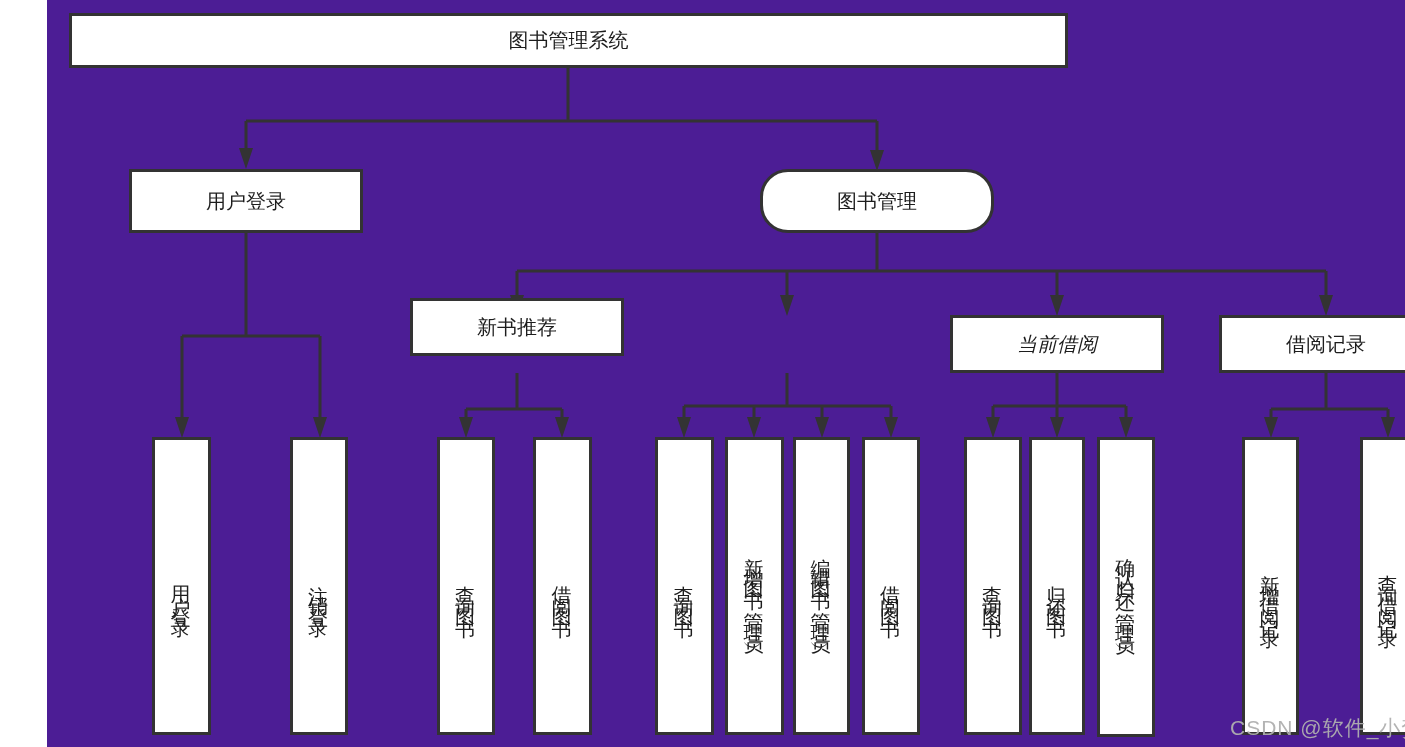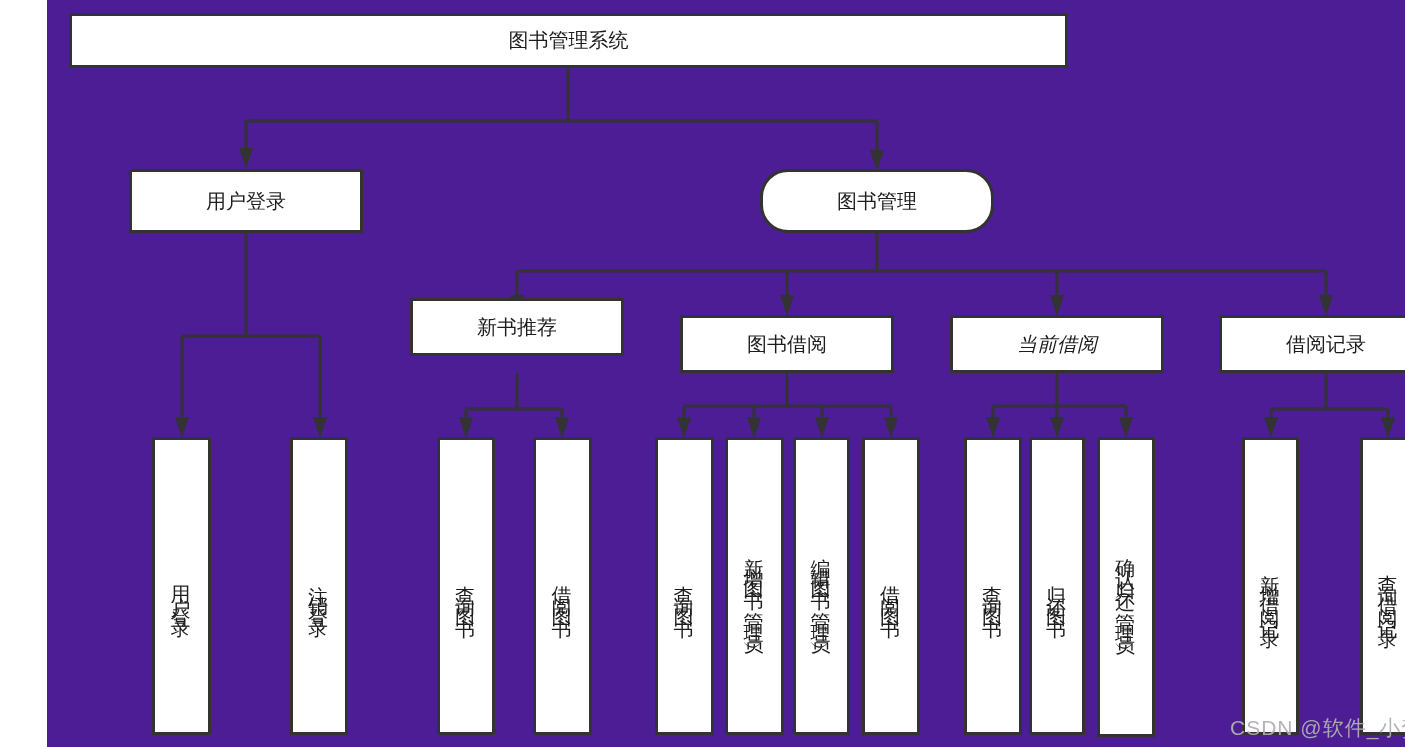--- a/index.html
+++ b/index.html
@@ -98,21 +98,20 @@
       <polygon points="1341,438 1334,417 1348,417"></polygon>
     </g>
   </svg>
 
   <div class="box" style="left:22px; top:13px; width:999px; height:55px;">图书管理系统</div>
 
   <div class="box" style="left:82px; top:169px; width:234px; height:64px;">用户登录</div>
   <div class="box" style="left:713px; top:169px; width:234px; height:64px;border-radius:28px;">图书管理</div>
 
   <div class="box" style="left:363px; top:298px; width:214px; height:58px;">新书推荐</div>
-  <div class="box" style="left:633px; top:315px; width:214px; height:58px;">图书借阅</div>
   <div class="box" style="left:903px; top:315px; width:214px; height:58px;font-style:italic;">当前借阅</div>
   <div class="box" style="left:1172px; top:315px; width:214px; height:58px;">借阅记录</div>
 
   <div class="box v" style="left:105px; top:437px; width:59px; height:298px;">用户登录</div>
   <div class="box v" style="left:243px; top:437px; width:58px; height:298px;">注销登录</div>
 
   <div class="box v" style="left:390px; top:437px; width:58px; height:298px;">查询图书</div>
   <div class="box v" style="left:486px; top:437px; width:59px; height:298px;">借阅图书</div>
 
   <div class="box v" style="left:608px; top:437px; width:59px; height:298px;">查询图书</div>

